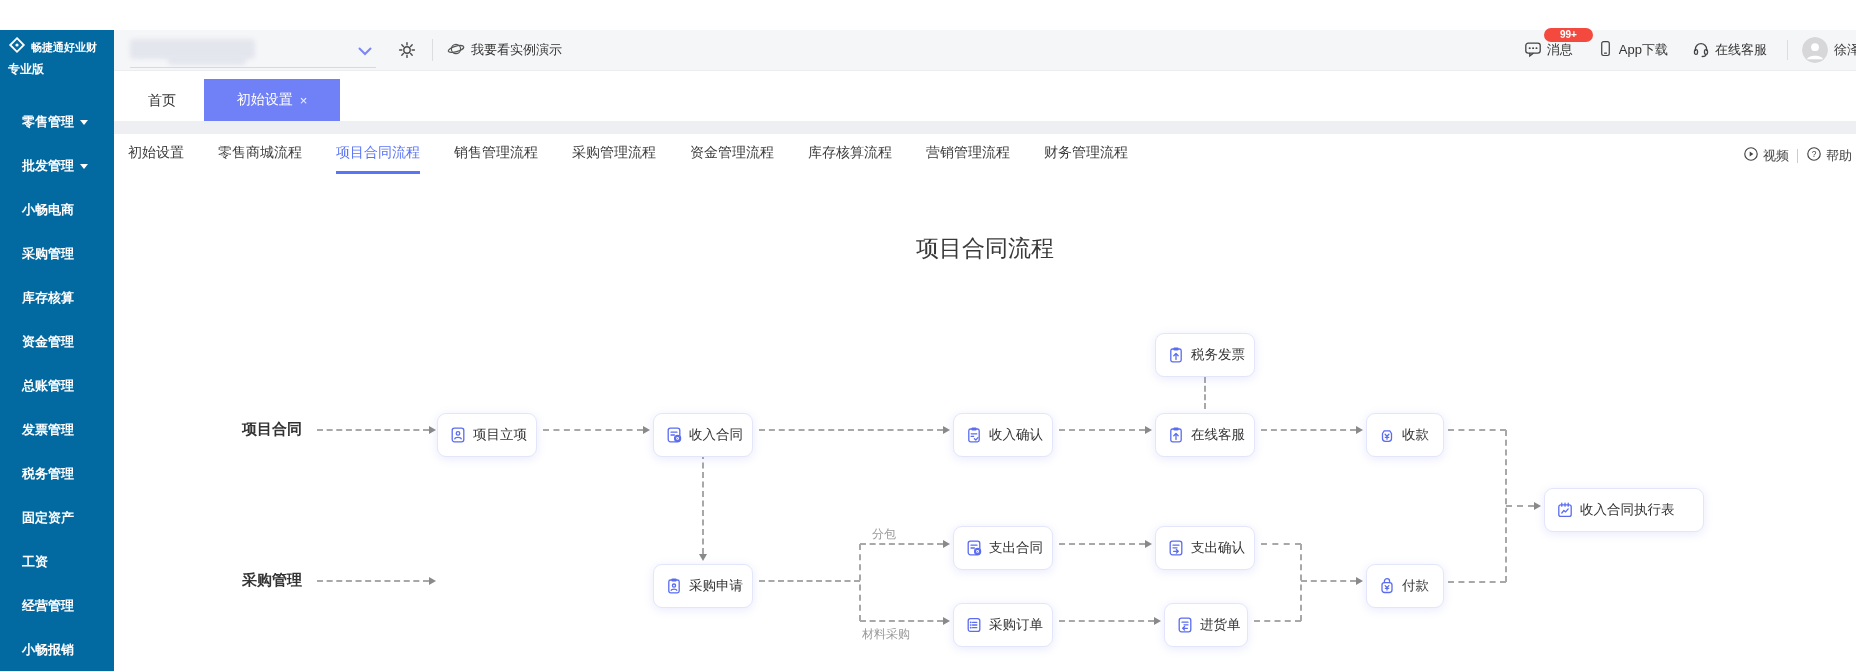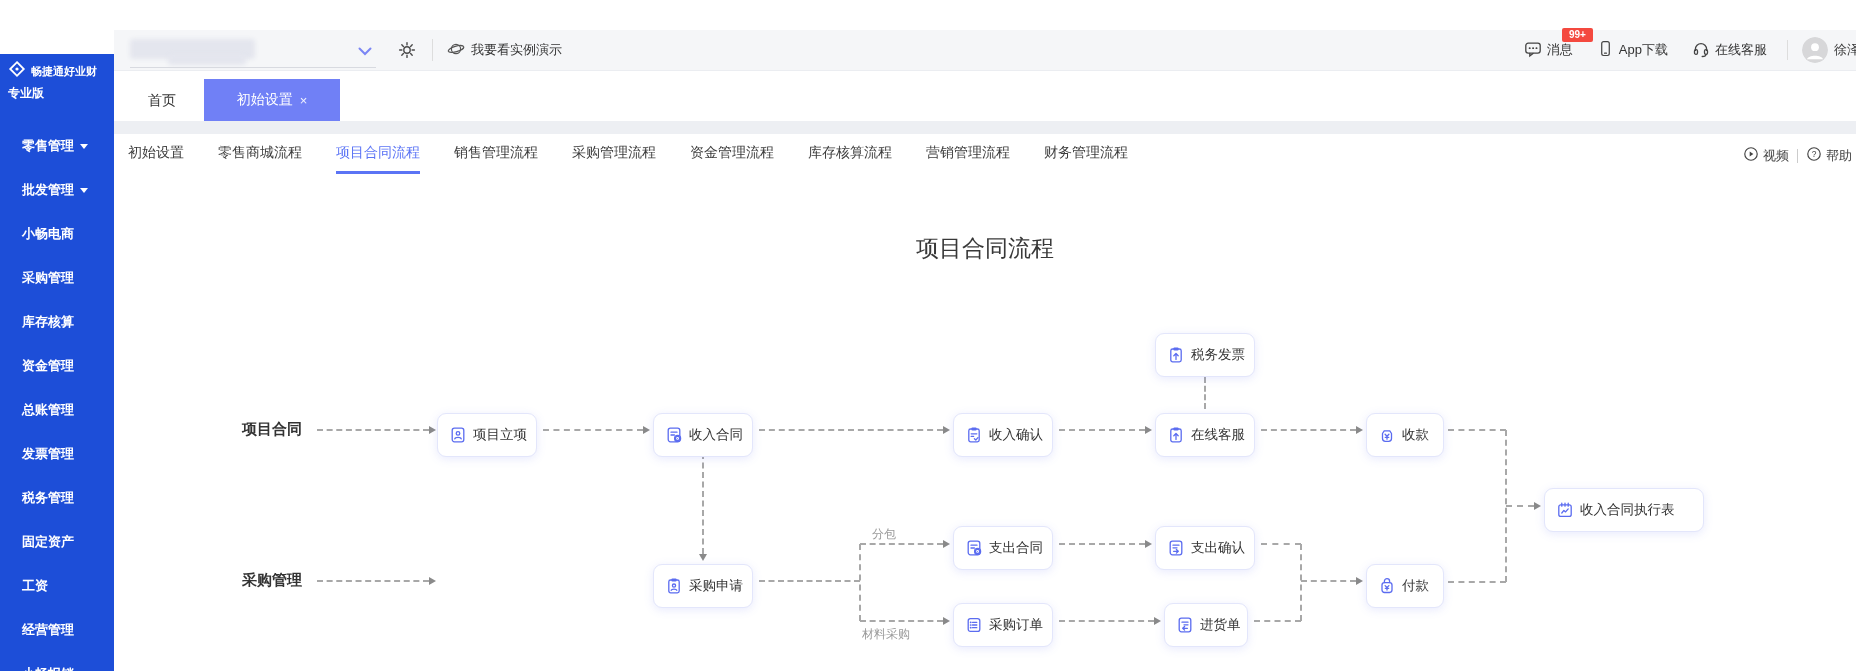--- a/index.html
+++ b/index.html
@@ -1,21 +1,21 @@
 <!DOCTYPE html>
 <html><head>
 <meta charset="utf-8">
 <style>
 html,body{margin:0;padding:0;background:#fff;}
 .screen{position:relative;width:1856px;height:671px;overflow:hidden;background:#fff;
   font-family:"Liberation Sans","DejaVu Sans",sans-serif;color:#333;}
 .top-strip{height:30px;background:#fff;}
 .app{display:flex;height:641px;}
 
-.sidebar{width:114px;min-width:114px;background:#1d4ed8;color:#fff;position:relative;z-index:3;margin-top:24px;}
+.sidebar{width:114px;min-width:114px;background:#0369a1;color:#fff;position:relative;z-index:3;}
 .logo-row{display:flex;align-items:center;gap:5px;padding:6px 0 0 8px;}
 .logo-text{font-size:11px;font-weight:700;white-space:nowrap;}
 .edition{font-size:12px;padding:3px 0 0 8px;font-weight:600;}
 .menu{margin-top:22px;}
 .menu-item{height:44px;display:flex;align-items:center;gap:6px;padding-left:22px;
   font-size:13px;font-weight:600;cursor:pointer;white-space:nowrap;}
 .caret{width:0;height:0;border-left:4.5px solid transparent;border-right:4.5px solid transparent;
   border-top:5.5px solid #fff;margin-top:1px;}
 
 .main{flex:1;display:flex;flex-direction:column;min-width:0;}
@@ -26,21 +26,21 @@
 .blob1{left:0;top:9px;width:125px;height:20px;}
 .blob2{left:38px;top:24px;width:78px;height:11px;}
 .sel-line{position:absolute;left:0;bottom:2px;width:246px;border-bottom:1px solid #d8dae0;}
 .chev{position:absolute;right:10px;top:14px;}
 .icon-btn{margin-left:16px;display:flex;align-items:center;cursor:pointer;}
 .vdiv{width:1px;height:22px;background:#ddd;margin:0 14px 0 16px;}
 .demo{display:flex;align-items:center;gap:6px;cursor:pointer;color:#333;}
 .spacer{flex:1;}
 .hitem{display:flex;align-items:center;gap:5px;margin-left:24px;cursor:pointer;position:relative;color:#333;}
 .badge{position:absolute;top:-12px;right:-20px;background:#f4493f;color:#fff;font-size:10px;
-  font-weight:700;padding:1px 7px;border-radius:2px;line-height:12px;}
+  font-weight:700;padding:1px 16px;border-radius:7px;line-height:12px;}
 .hdiv{width:1px;height:20px;background:#ddd;margin-left:20px;}
 .avatar{width:26px;height:26px;border-radius:50%;margin-left:14px;overflow:hidden;cursor:pointer;flex:none;}
 .uname{margin-left:6px;white-space:nowrap;overflow:hidden;width:22px;cursor:pointer;}
 
 .wintabs{height:50px;background:#fff;display:flex;align-items:flex-end;}
 .wintab-home{margin-left:16px;padding:0 18px;line-height:42px;font-size:14px;color:#333;cursor:pointer;}
 .wintab-active{margin-left:10px;height:42px;min-width:108px;background:#7080f6;color:#fff;
   display:flex;align-items:center;justify-content:center;gap:7px;font-size:14px;padding:0 14px;cursor:pointer;}
 .wintab-close{font-size:13px;opacity:.9;cursor:pointer;}
 .gap{height:13px;background:#edeff3;}

